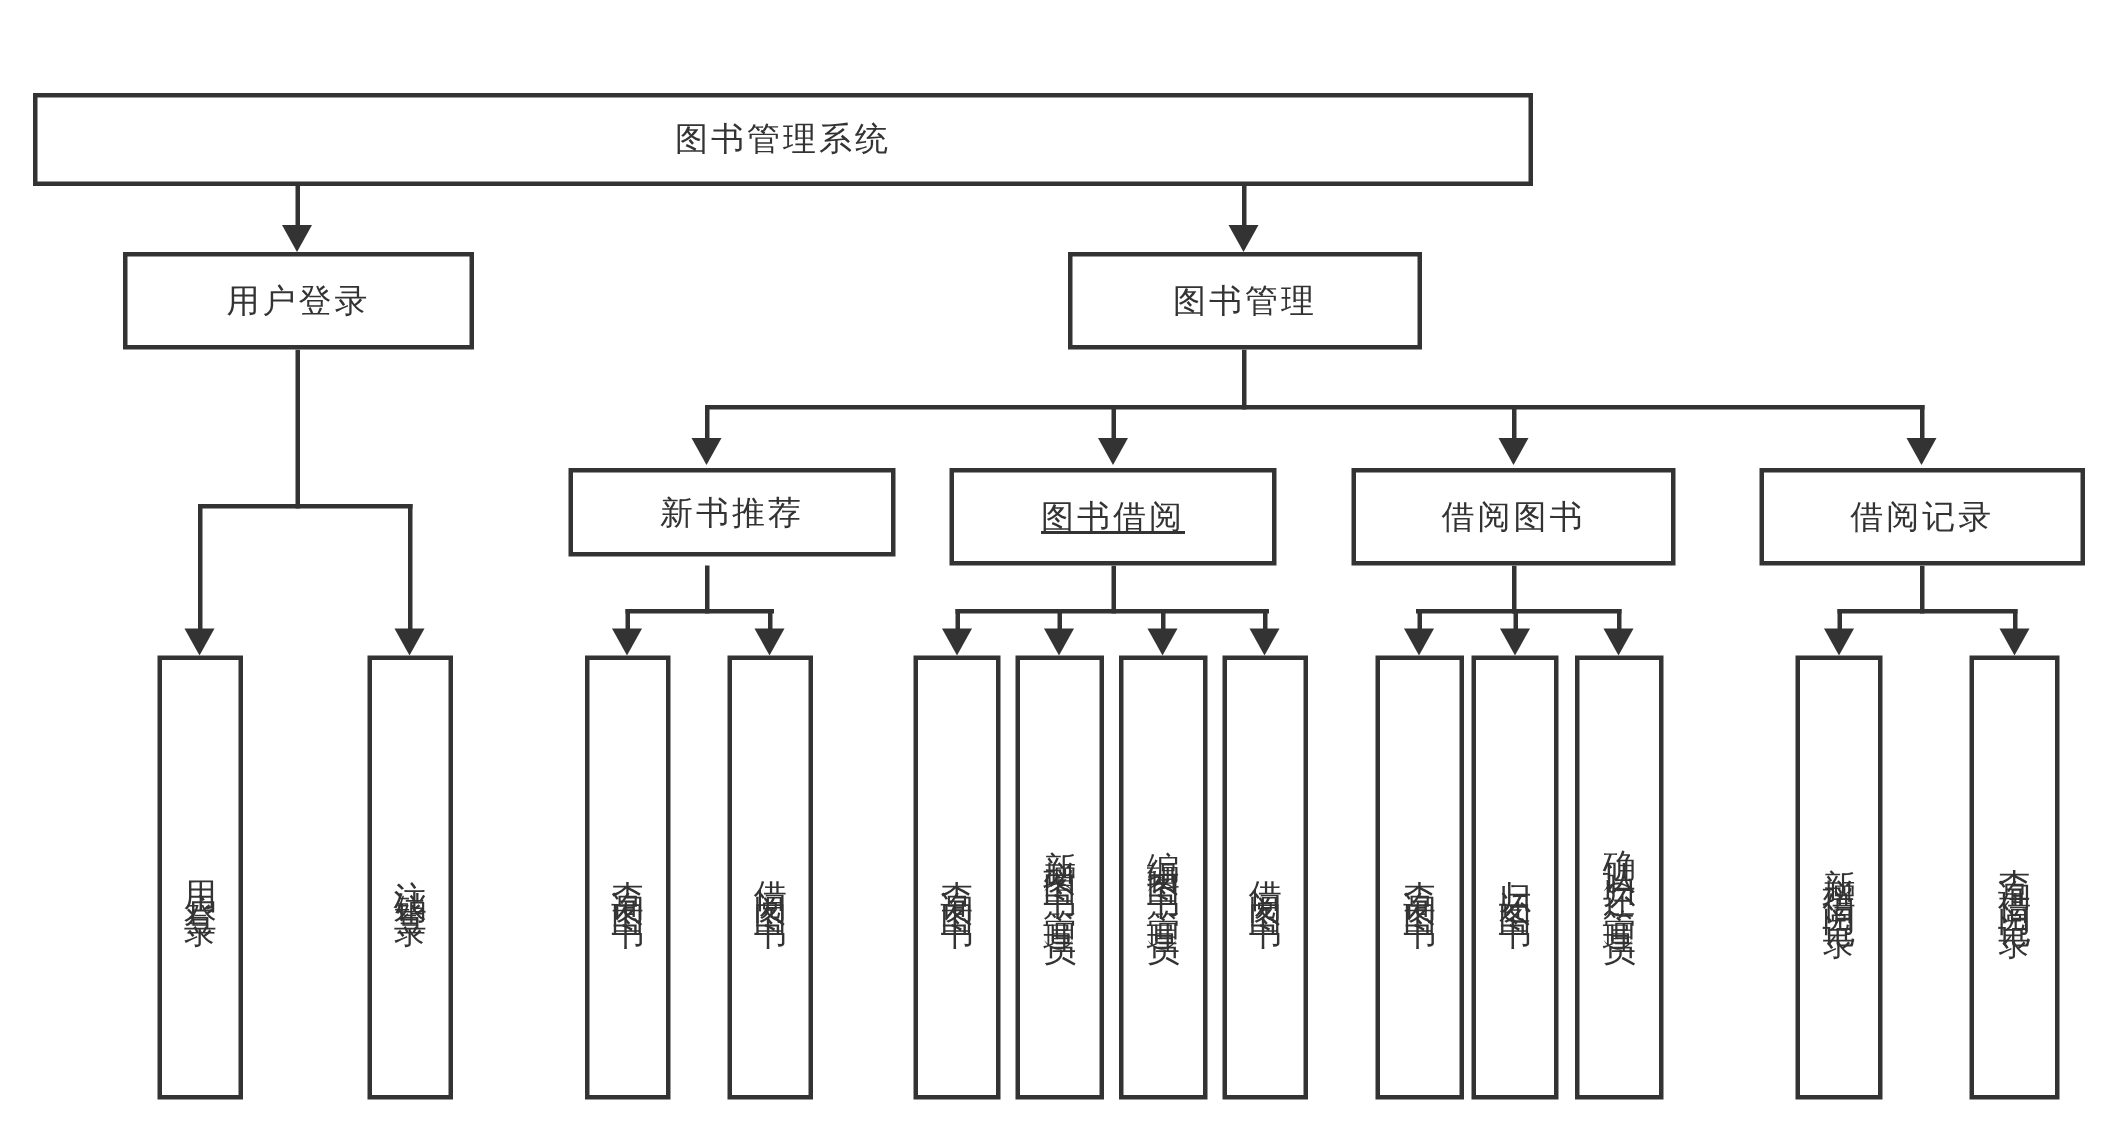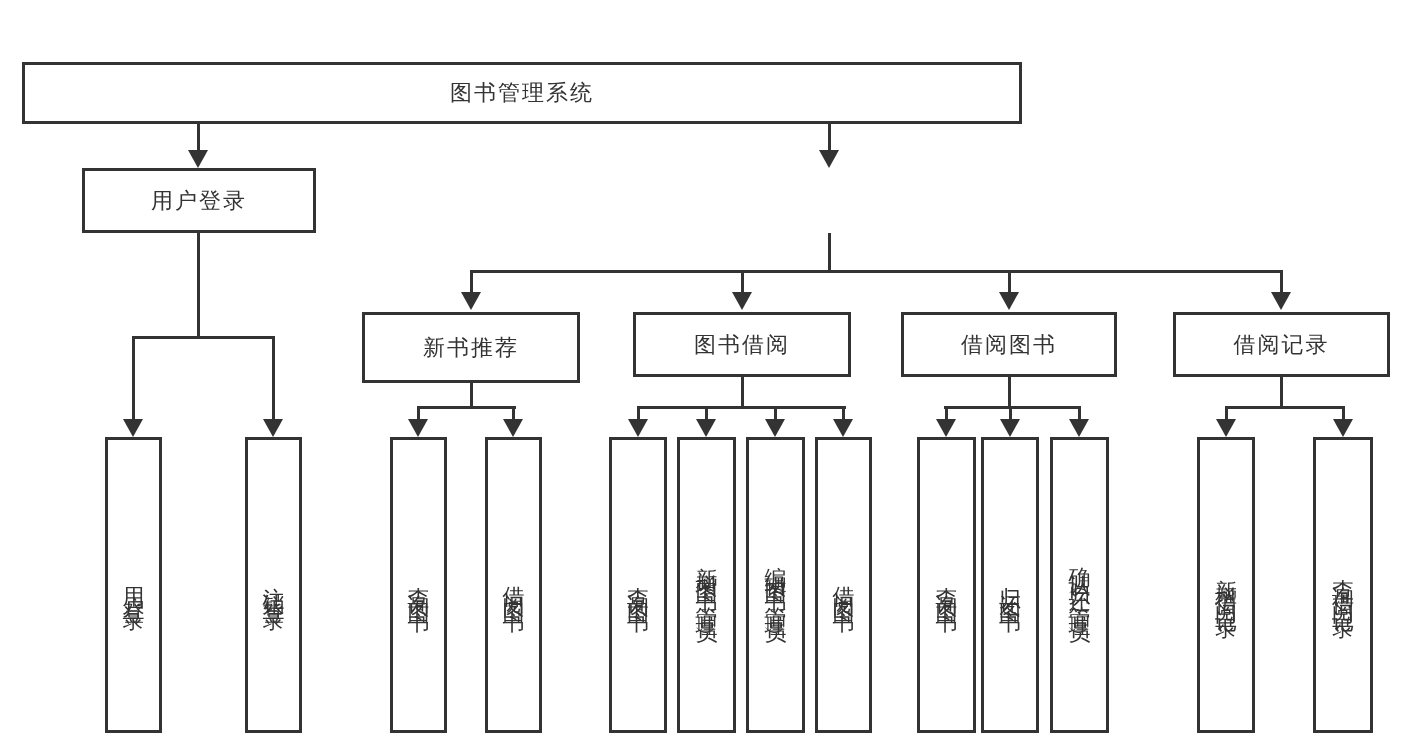--- a/index.html
+++ b/index.html
@@ -34,43 +34,46 @@
   <div class="ln" style="left:521px;top:68px;width:3px;height:49px;"></div>
   <div class="ln" style="left:197px;top:117px;width:635px;height:3px;"></div>
   <div class="ln" style="left:197px;top:117px;width:3px;height:35px;"></div>
   <div class="ln" style="left:828px;top:117px;width:3px;height:35px;"></div>
   <div class="ar" style="left:188px;top:150px;"></div>
   <div class="ar" style="left:819px;top:150px;"></div>
 
   <div class="box hbox" style="left:82px;top:168px;width:234px;height:65px;">
     <span>用户登录</span>
   </div>
+  <div class="box hbox" style="left:712px;top:168px;width:236px;height:65px;">
+    <span>图书管理</span>
+  </div>
 
   <div class="ln" style="left:197px;top:233px;width:3px;height:106px;"></div>
   <div class="ln" style="left:132px;top:336px;width:143px;height:3px;"></div>
   <div class="ln" style="left:132px;top:336px;width:3px;height:85px;"></div>
   <div class="ln" style="left:272px;top:336px;width:3px;height:85px;"></div>
   <div class="ar" style="left:123px;top:419px;"></div>
   <div class="ar" style="left:263px;top:419px;"></div>
 
   <div class="ln" style="left:828px;top:233px;width:3px;height:40px;"></div>
   <div class="ln" style="left:470px;top:270px;width:813px;height:3px;"></div>
   <div class="ln" style="left:470px;top:270px;width:3px;height:26px;"></div>
   <div class="ln" style="left:741px;top:270px;width:3px;height:26px;"></div>
   <div class="ln" style="left:1008px;top:270px;width:3px;height:26px;"></div>
   <div class="ln" style="left:1280px;top:270px;width:3px;height:26px;"></div>
   <div class="ar" style="left:461px;top:292px;"></div>
   <div class="ar" style="left:732px;top:292px;"></div>
   <div class="ar" style="left:999px;top:292px;"></div>
   <div class="ar" style="left:1271px;top:292px;"></div>
 
-  <div class="box hbox" style="left:362px;top:312px;width:218px;height:71px;">
+  <div class="box hbox" style="left:379px;top:312px;width:218px;height:59px;">
     <span>新书推荐</span>
   </div>
-  <div class="box hbox" style="left:633px;top:312px;width:218px;height:65px;">
+  <div class="box hbox" style="left:633px;top:312px;width:218px;height:65px;text-decoration:underline;">
     <span>图书借阅</span>
   </div>
   <div class="box hbox" style="left:901px;top:312px;width:216px;height:65px;">
     <span>借阅图书</span>
   </div>
   <div class="box hbox" style="left:1173px;top:312px;width:217px;height:65px;">
     <span>借阅记录</span>
   </div>
 
   <div class="ln" style="left:470px;top:377px;width:3px;height:32px;"></div>

